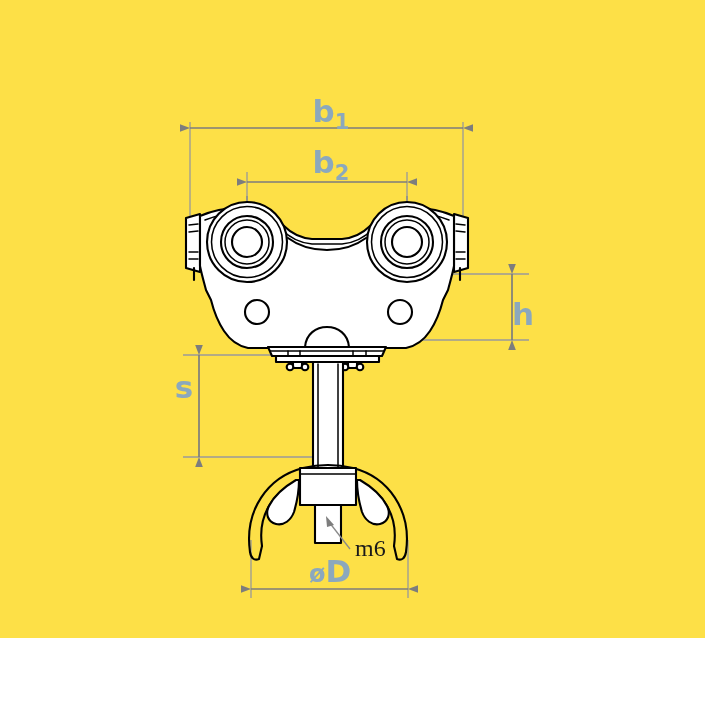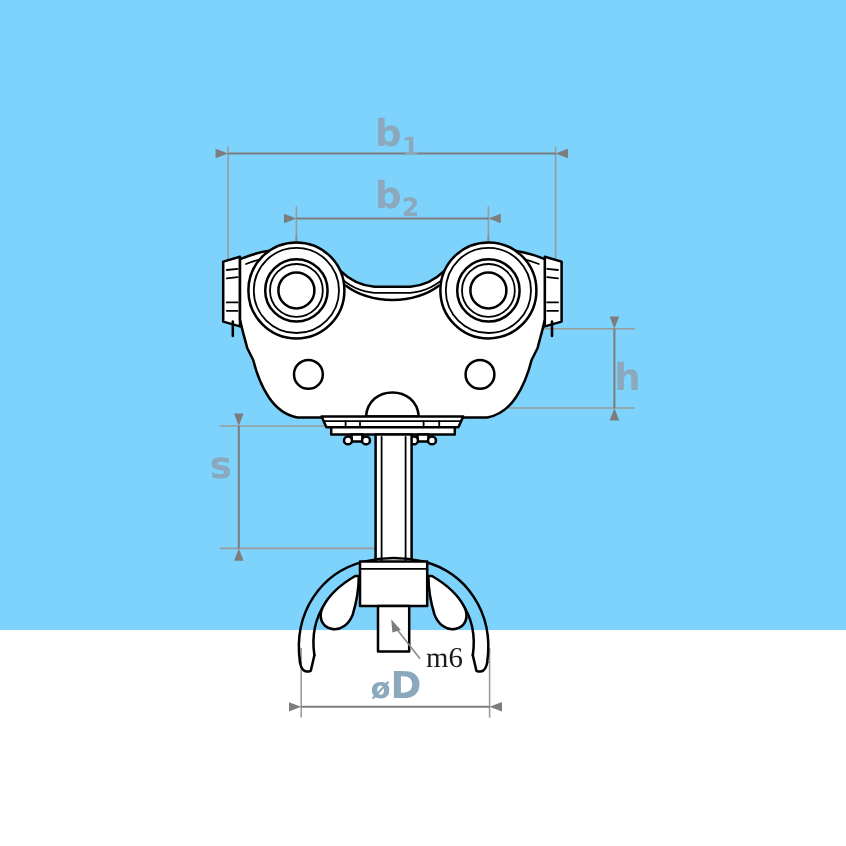--- a/index.html
+++ b/index.html
@@ -10,22 +10,22 @@
   }
   body {
     width: 705px;
     height: 705px;
     overflow: hidden;
     font-family: "Liberation Sans", sans-serif;
   }
   #drawing-root {
     position: relative;
     width: 705px;
-    height: 525px;
-    background: #7dd3fc;
+    height: 638px;
+    background: #fde047;
   }
   svg#technical-drawing {
     display: block;
     width: 705px;
     height: 705px;
   }
   .part-line {
     fill: none;
     stroke: #000000;
     stroke-width: 2.1;

